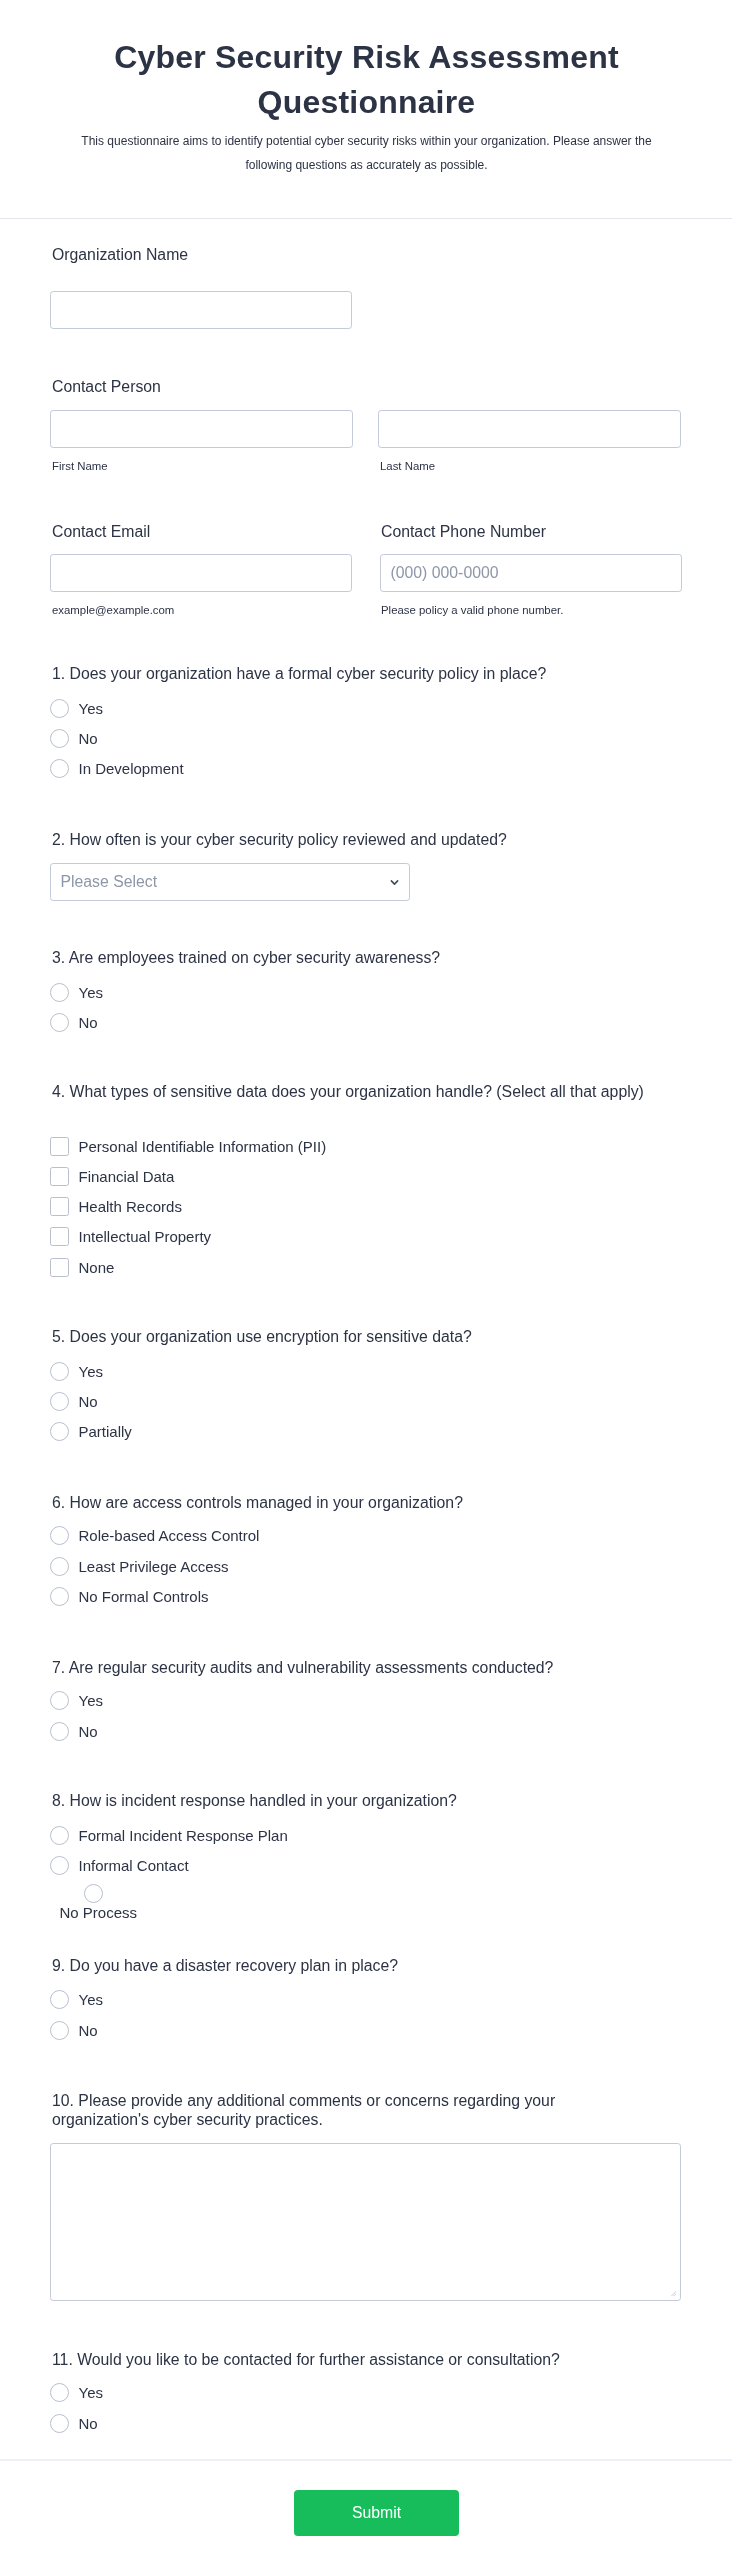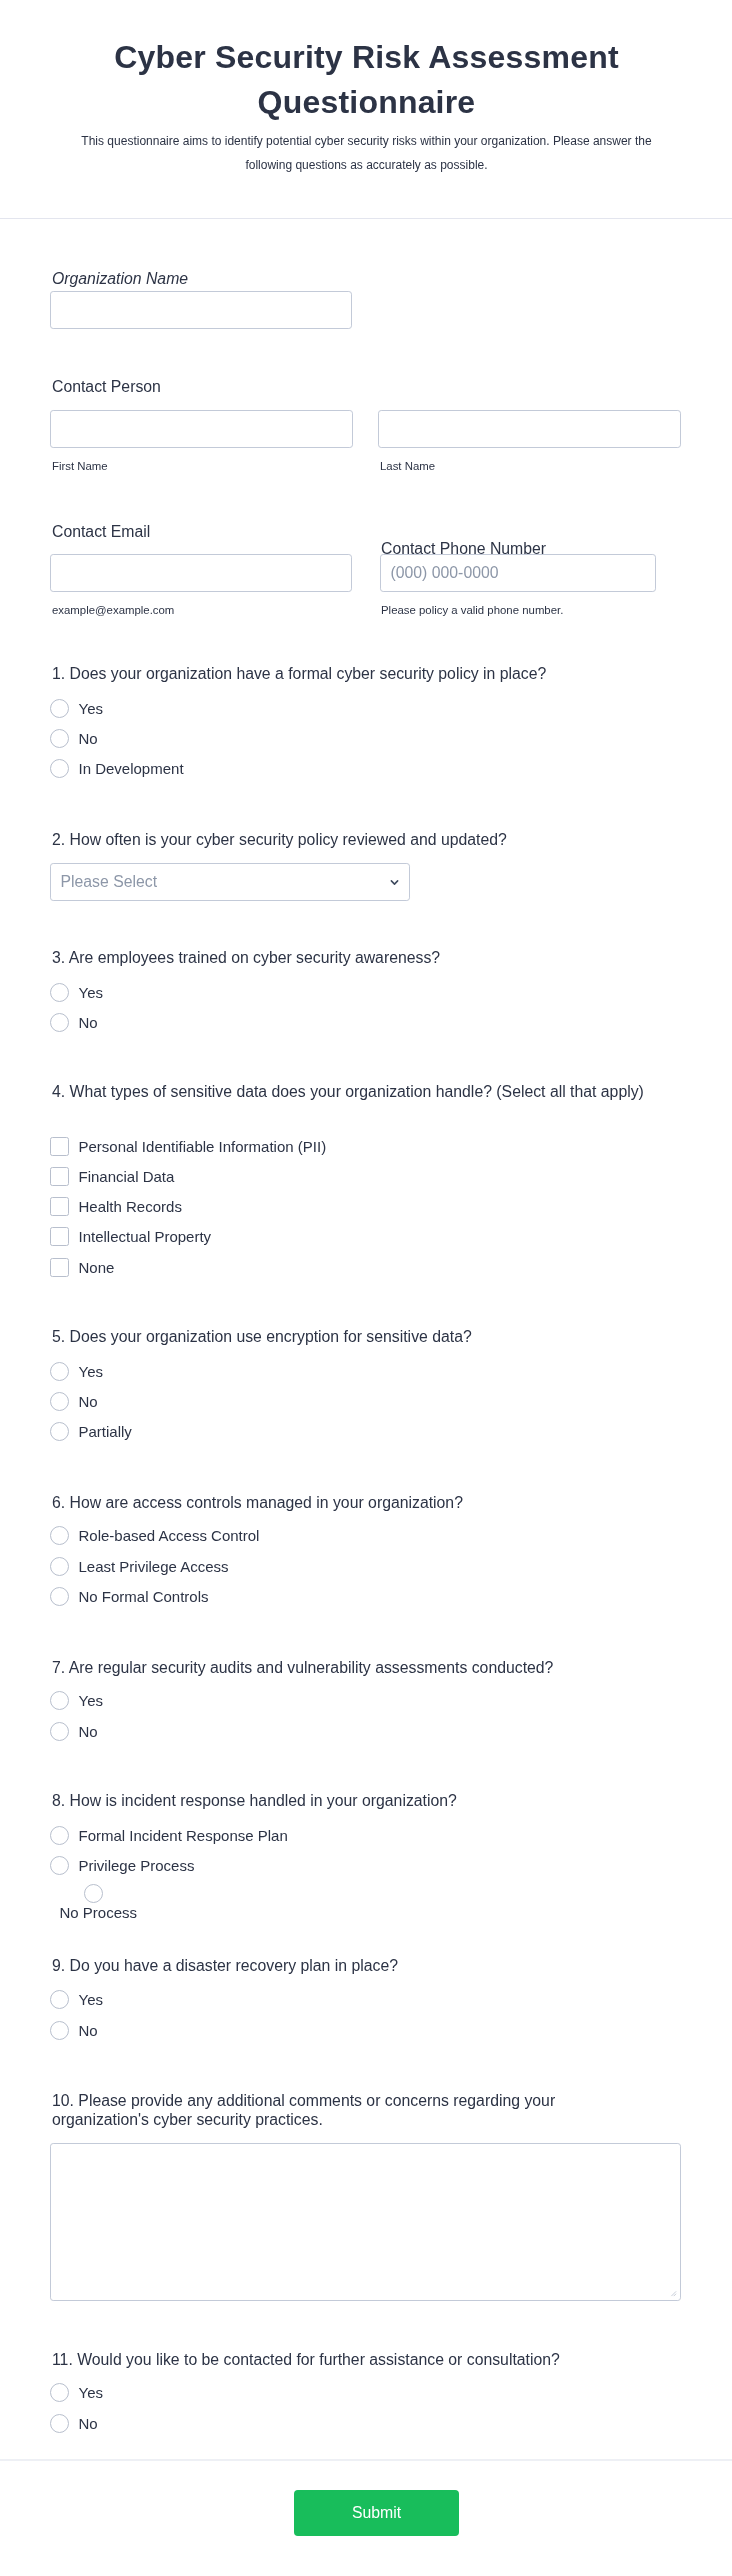--- a/index.html
+++ b/index.html
@@ -65,33 +65,33 @@
     }
   </style>
 </head>
 <body>
 
 <div class="header">
   <h1 class="title">Cyber Security Risk Assessment Questionnaire</h1>
   <p class="subtitle">This questionnaire aims to identify potential cyber security risks within your organization. Please answer the following questions as accurately as possible.</p>
 </div>
 
-<div class="abs label" style="left:52px; top:269px;font-style:italic;">Organization Name</div>
+<div class="abs label" style="left:52px; top:245px;">Organization Name</div>
 <div class="abs input" style="left:50px; top:291px; width:302px;"></div>
 
 <div class="abs label" style="left:52px; top:377px;">Contact Person</div>
 <div class="abs input" style="left:50px; top:410px; width:303px;"></div>
 <div class="abs input" style="left:378px; top:410px; width:303px;"></div>
 <div class="abs sublabel" style="left:52px; top:459px;">First Name</div>
 <div class="abs sublabel" style="left:380px; top:459px;">Last Name</div>
 
 <div class="abs label" style="left:52px; top:522px;">Contact Email</div>
-<div class="abs label" style="left:381px; top:539px;">Contact Phone Number</div>
+<div class="abs label" style="left:381px; top:522px;">Contact Phone Number</div>
 <div class="abs input" style="left:50px; top:554px; width:302px;"></div>
-<div class="abs input" style="left:380px; top:554px; width:276px;">
+<div class="abs input" style="left:380px; top:554px; width:302px;">
   <span>(000) 000-0000</span>
 </div>
 <div class="abs sublabel" style="left:52px; top:603px;">example@example.com</div>
 <div class="abs sublabel" style="left:381px; top:603px;">Please policy a valid phone number.</div>
 
 <div class="abs label" style="left:52px; top:664px;">1. Does your organization have a formal cyber security policy in place?</div>
 <div class="abs option" style="left:50px; top:697px;">
   <span class="radio"></span>
   <span class="opt-label">Yes</span>
 </div>
@@ -182,21 +182,21 @@
   <span class="opt-label">No</span>
 </div>
 
 <div class="abs label" style="left:52px; top:1791px;">8. How is incident response handled in your organization?</div>
 <div class="abs option" style="left:50px; top:1824px;">
   <span class="radio"></span>
   <span class="opt-label">Formal Incident Response Plan</span>
 </div>
 <div class="abs option" style="left:50px; top:1854px;">
   <span class="radio"></span>
-  <span class="opt-label">Privilege Process</span>
+  <span class="opt-label">Informal Contact</span>
 </div>
 <div class="abs option" style="left:50px; top:1884px;flex-direction:column;">
   <span class="radio"></span>
   <span class="opt-label">No Process</span>
 </div>
 
 <div class="abs label" style="left:52px; top:1956px;">9. Do you have a disaster recovery plan in place?</div>
 <div class="abs option" style="left:50px; top:1988px;">
   <span class="radio"></span>
   <span class="opt-label">Yes</span>

